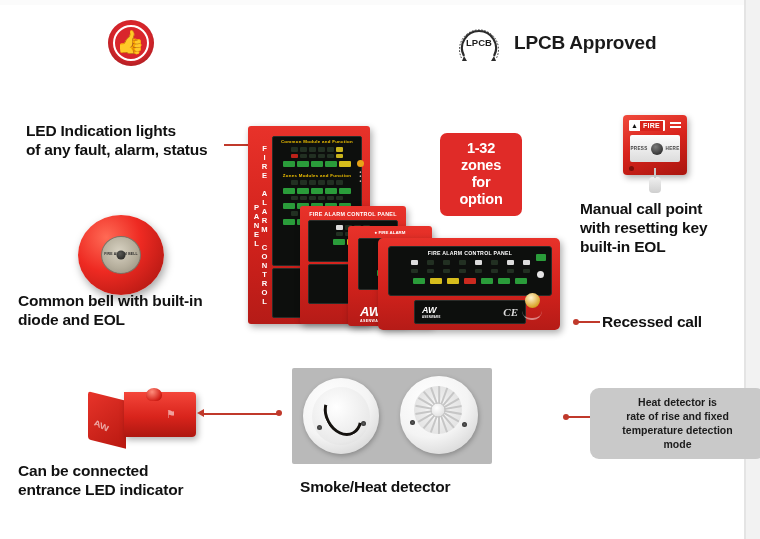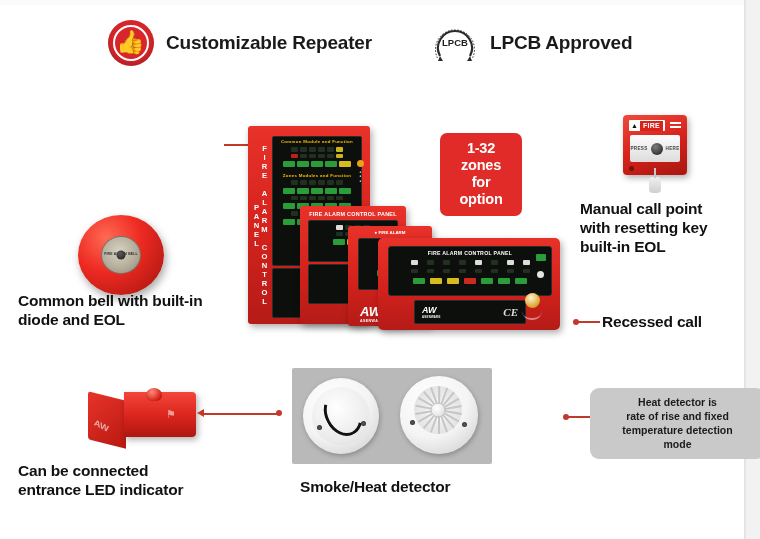--- a/index.html
+++ b/index.html
@@ -276,36 +276,39 @@
 <div id="page">
 
   <div class="edge-top"></div>
   <div class="edge-right"></div>
   <div class="edge-right2"></div>
 
   <div class="hdr" style="left:108px; top:20px;">
     <div class="thumb-badge">
       <div class="thumb-glyph">👍</div>
     </div>
-    <div class="hdr-text">Customizable Repeater</div>
-  </div>
-
-  <div class="hdr" style="left:432px; top:20px;">
+  </div>
+
+  <div class="hdr" style="left:456px; top:20px;">
     <div class="lpcb-badge">
       <svg width="46" height="46" viewBox="0 0 46 46" aria-hidden="true">
         <path d="M8 36 A17 17 0 1 1 38 36" fill="none" stroke="#2b2b2b" stroke-width="2.2"></path>
         <path d="M5.5 38 A19.5 19.5 0 1 1 40.5 38" fill="none" stroke="#2b2b2b" stroke-width="1" stroke-dasharray="1.6 1.6"></path>
         <path d="M8 36 L6 41 L11 41 Z" fill="#2b2b2b"></path>
         <path d="M38 36 L35 41 L40 41 Z" fill="#2b2b2b"></path>
         <text x="23" y="26" text-anchor="middle" font-family="Liberation Sans, sans-serif" font-size="9.5" font-weight="bold" fill="#1d1d1d">LPCB</text>
       </svg>
     </div>
     <div class="hdr-text">LPCB Approved</div>
   </div>
 
+  <div class="callout l" style="left:26px; top:122px; width:215px;">
+    <div>LED Indication lights</div>
+    <div>of any fault, alarm, status</div>
+  </div>
   <div class="line-h" style="left:224px; top:144px; width:62px;"></div>
   <div class="dot" style="left:283px; top:141px;"></div>
 
   <div class="panel" style="left:248px; top:126px; width:122px; height:198px;">
     <div class="panel-side-label" style="left:6px; top:14px; height:170px; width:14px;">FIRE ALARM CONTROL PANEL</div>
 
     <div class="lcd" style="left:24px; top:10px; width:88px; height:128px;">
       <div class="lcd-title">Common Module and Function</div>
       <div class="led-row" style="margin-top:3px;">
         <div class="led d"></div>

